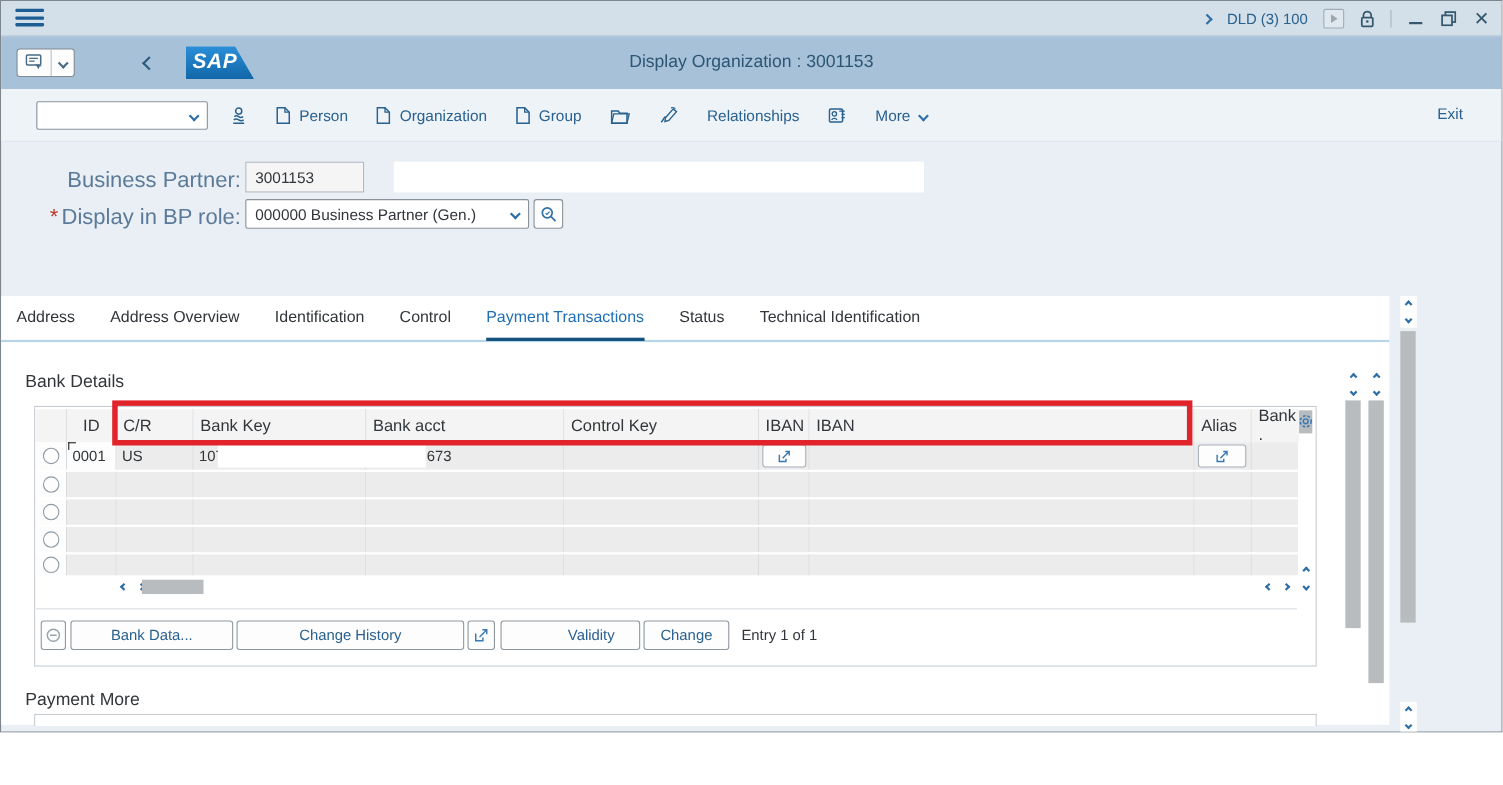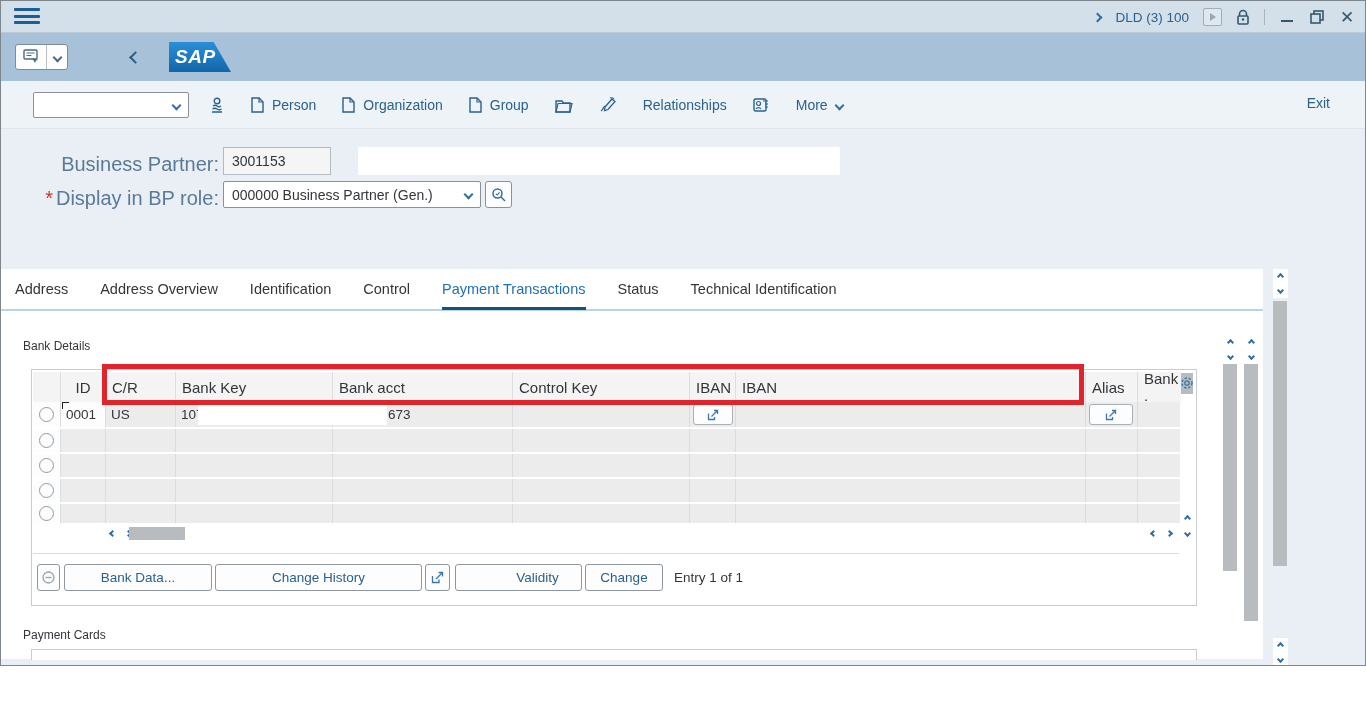--- a/index.html
+++ b/index.html
@@ -49,21 +49,21 @@
   .role-dd { position:absolute; left:222px; top:180px; width:258px; height:27px; background:#fff; border:1px solid #89919a; border-radius:2px; font-size:14px; color:#32363a; display:flex; align-items:center; padding:0 8px; cursor:pointer; }
   .role-dd .chv { margin-left:auto; }
   .role-search { position:absolute; left:484px; top:180px; width:27px; height:27px; background:#fdfdfd; border:1px solid #89919a; border-radius:3px; display:flex; align-items:center; justify-content:center; cursor:pointer; }
 
   
   .contentpanel { position:absolute; left:0; top:268px; width:1262px; height:390px; background:#fff; }
   .tabstrip { position:absolute; left:0; top:0; width:100%; height:42px; border-bottom:2px solid #b8d4e8; display:flex; align-items:center; column-gap:32px; padding-left:14px; }
   .tab { font-size:14.5px; color:#32363a; height:42px; display:flex; align-items:center; cursor:pointer; border-bottom:3px solid transparent; padding-top:2px; }
   .tab.active { color:#1f6fb4; border-bottom-color:#15527e; }
 
-  .sectitle { position:absolute; font-size:12px; color:#32363a; }
+  .sectitle { position:absolute; font-size:16px; color:#32363a; }
 
   
   .tpanel { position:absolute; left:30px; top:368px; width:1166px; height:237px; background:#fff; border:1px solid #c8cdd2; }
   .thead { position:absolute; left:1px; top:2px; width:1146px; height:30px; }
   .thead .cell { position:absolute; top:0; height:30px; background:#f4f4f4; border-right:1px solid #dcdfe2; font-size:15px; color:#32363a; display:flex; align-items:center; padding:0 6px; }
   .trow { position:absolute; left:1px; width:1146px; height:25px; }
   .trow .cell { position:absolute; top:0; height:23px; background:#ececec; border-right:1px solid #d9dcde; font-size:13.5px; color:#32363a; display:flex; align-items:center; padding:0 5px; }
   .cell.white { background:#fdfdfd; }
   .c-radio { left:0; width:28px; } .c-id { left:28px; width:45px; }
   .c-cr { left:73px; width:70px; } .c-bkey { left:143px; width:157px; }
@@ -159,20 +159,21 @@
       <span class="seg seg2">
           <span class="chv d" style="border-color:#4a6b85;"></span>
         </span>
     </div>
     <div class="backbtn">
         <span class="chv l"></span>
       </div>
     <div class="saplogo">
         <span>SAP</span>
       </div>
+    <div class="apptitle">Display Organization : 3001153</div>
   </div>
 
   <div class="toolbar">
     <div class="combo">
       <span></span>
       <span class="chv d"></span>
     </div>
     <div class="tb-items">
       <span class="tb-btn">
         <svg width="16" height="17" viewBox="0 0 16 17">
@@ -428,21 +429,21 @@
             <path d="M1.5 5 v6.5 h6.5 V8.5" fill="none" stroke="#3a78b0" stroke-width="1.3"></path>
             <path d="M5 8 L11.5 1.5 M7.5 1.5 h4 v4" fill="none" stroke="#3a78b0" stroke-width="1.3"></path>
           </svg>
       </span>
       <span class="sapbtn" style="left:423px; width:127px;padding-left:38px;">Validity</span>
       <span class="sapbtn" style="left:553px; width:78px;">Change</span>
       <span class="entrytxt">Entry 1 of 1</span>
     </div>
   </div>
 
-  <div class="sectitle" style="left:22px; top:627px;">Payment Cards</div>
+  <div class="sectitle" style="left:22px; top:627px;">Payment More</div>
   <div class="pcpanel"></div>
 
   <span class="sc-btn" style="left:1222px; top:334px;">
       <span class="chv u"></span>
     </span>
   <span class="sc-btn" style="left:1222px; top:348px;">
       <span class="chv d"></span>
     </span>
   <div class="vtrack" style="left:1222px; top:363px; height:285px;">
     <span class="vthumb" style="height:207px;"></span>

